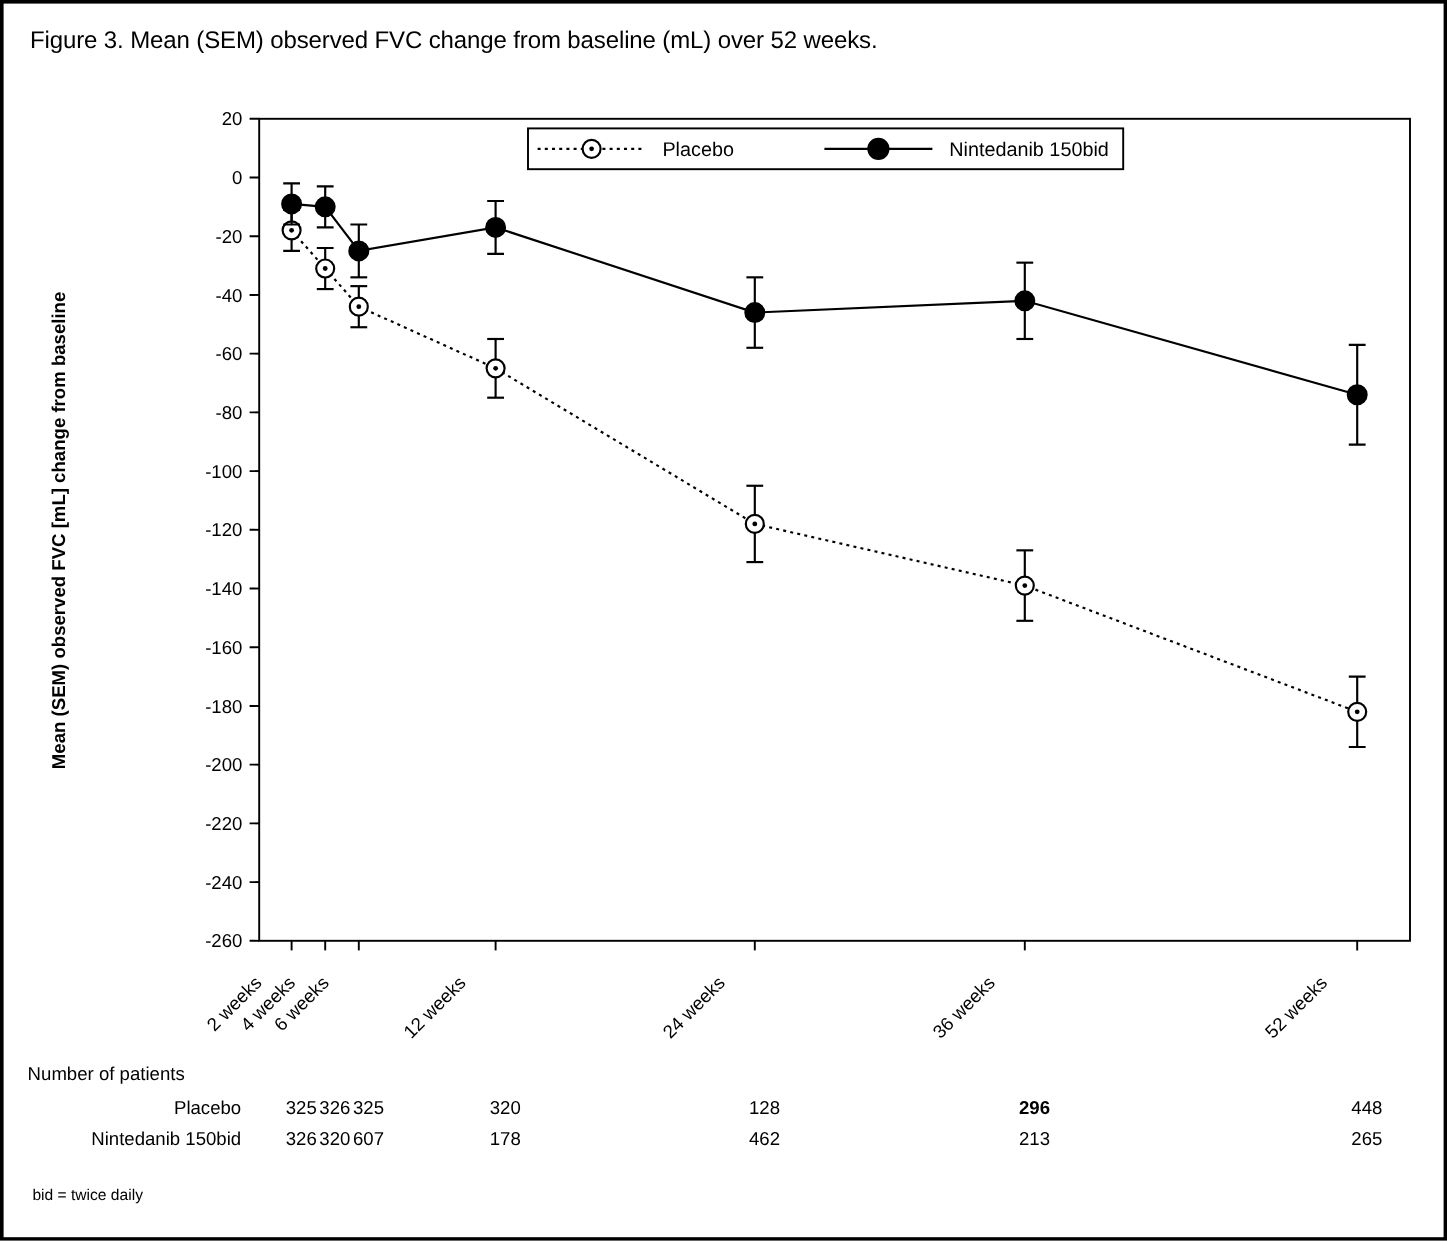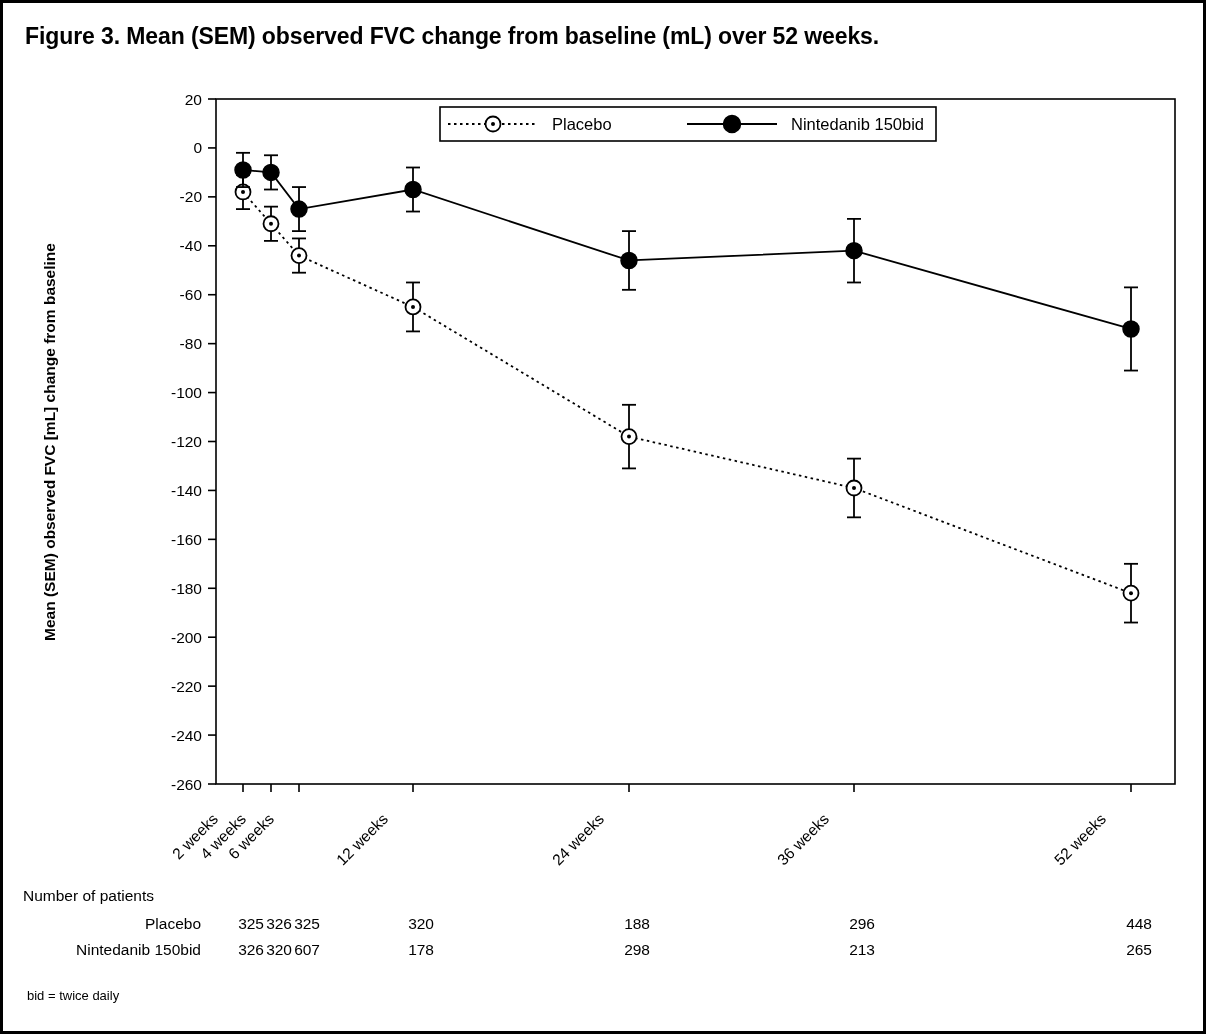--- a/index.html
+++ b/index.html
@@ -17,22 +17,22 @@
     height: 1034px;
     box-sizing: border-box;
     border: 3px solid #000;
     background: #fff;
     overflow: hidden;
   }
   #figure-title {
     position: absolute;
     left: 22px;
     top: 20px;
-    font-size: 23px;
-    font-weight: bold;
+    font-size: 20px;
+    font-weight: normal;
     letter-spacing: -0.1px;
     white-space: nowrap;
   }
   
   #plot-wrap {
     position: absolute;
     left: 0;
     top: 0;
     width: 1206px;
     height: 1034px;
@@ -228,31 +228,31 @@
 
   <div id="counts">
     <div id="counts-title">Number of patients</div>
     <div id="counts-rows">
         <div class="count-row">
           <div class="rowlabel">Placebo</div>
           <div class="count-cell" style="left: 191px; width: 50px;">325</div>
           <div class="count-cell" style="left: 219px; width: 50px;">326</div>
           <div class="count-cell" style="left: 247px; width: 50px;">325</div>
           <div class="count-cell" style="left: 361px; width: 50px;">320</div>
-          <div class="count-cell" style="left: 577px; width: 50px;">188</div>
-          <div class="count-cell" style="left: 802px; width: 50px;">296</div>
+          <div class="count-cell" style="left: 577px; width: 50px;">128</div>
+          <div class="count-cell" style="left: 802px; width: 50px; font-weight: bold;">296</div>
           <div class="count-cell" style="left: 1079px; width: 50px;">448</div>
         </div>
         <div class="count-row">
           <div class="rowlabel">Nintedanib 150bid</div>
           <div class="count-cell" style="left: 191px; width: 50px;">326</div>
           <div class="count-cell" style="left: 219px; width: 50px;">320</div>
           <div class="count-cell" style="left: 247px; width: 50px;">607</div>
           <div class="count-cell" style="left: 361px; width: 50px;">178</div>
-          <div class="count-cell" style="left: 577px; width: 50px;">298</div>
+          <div class="count-cell" style="left: 577px; width: 50px;">462</div>
           <div class="count-cell" style="left: 802px; width: 50px;">213</div>
           <div class="count-cell" style="left: 1079px; width: 50px;">265</div>
         </div>
       </div>
   </div>
 
   <div id="footnote">bid = twice daily</div>
 
 </div>
 

